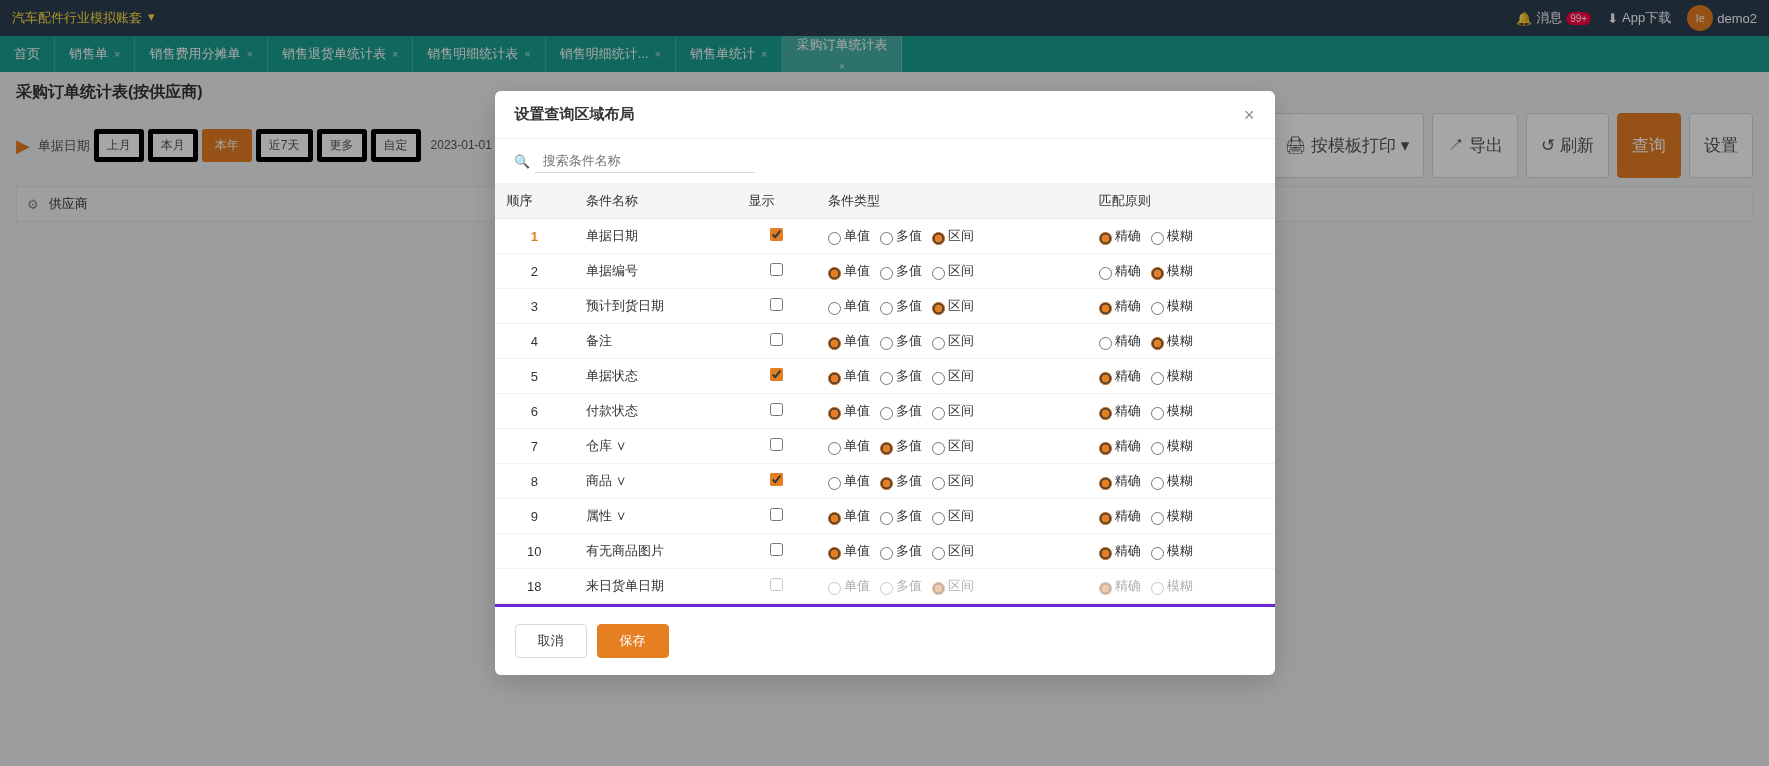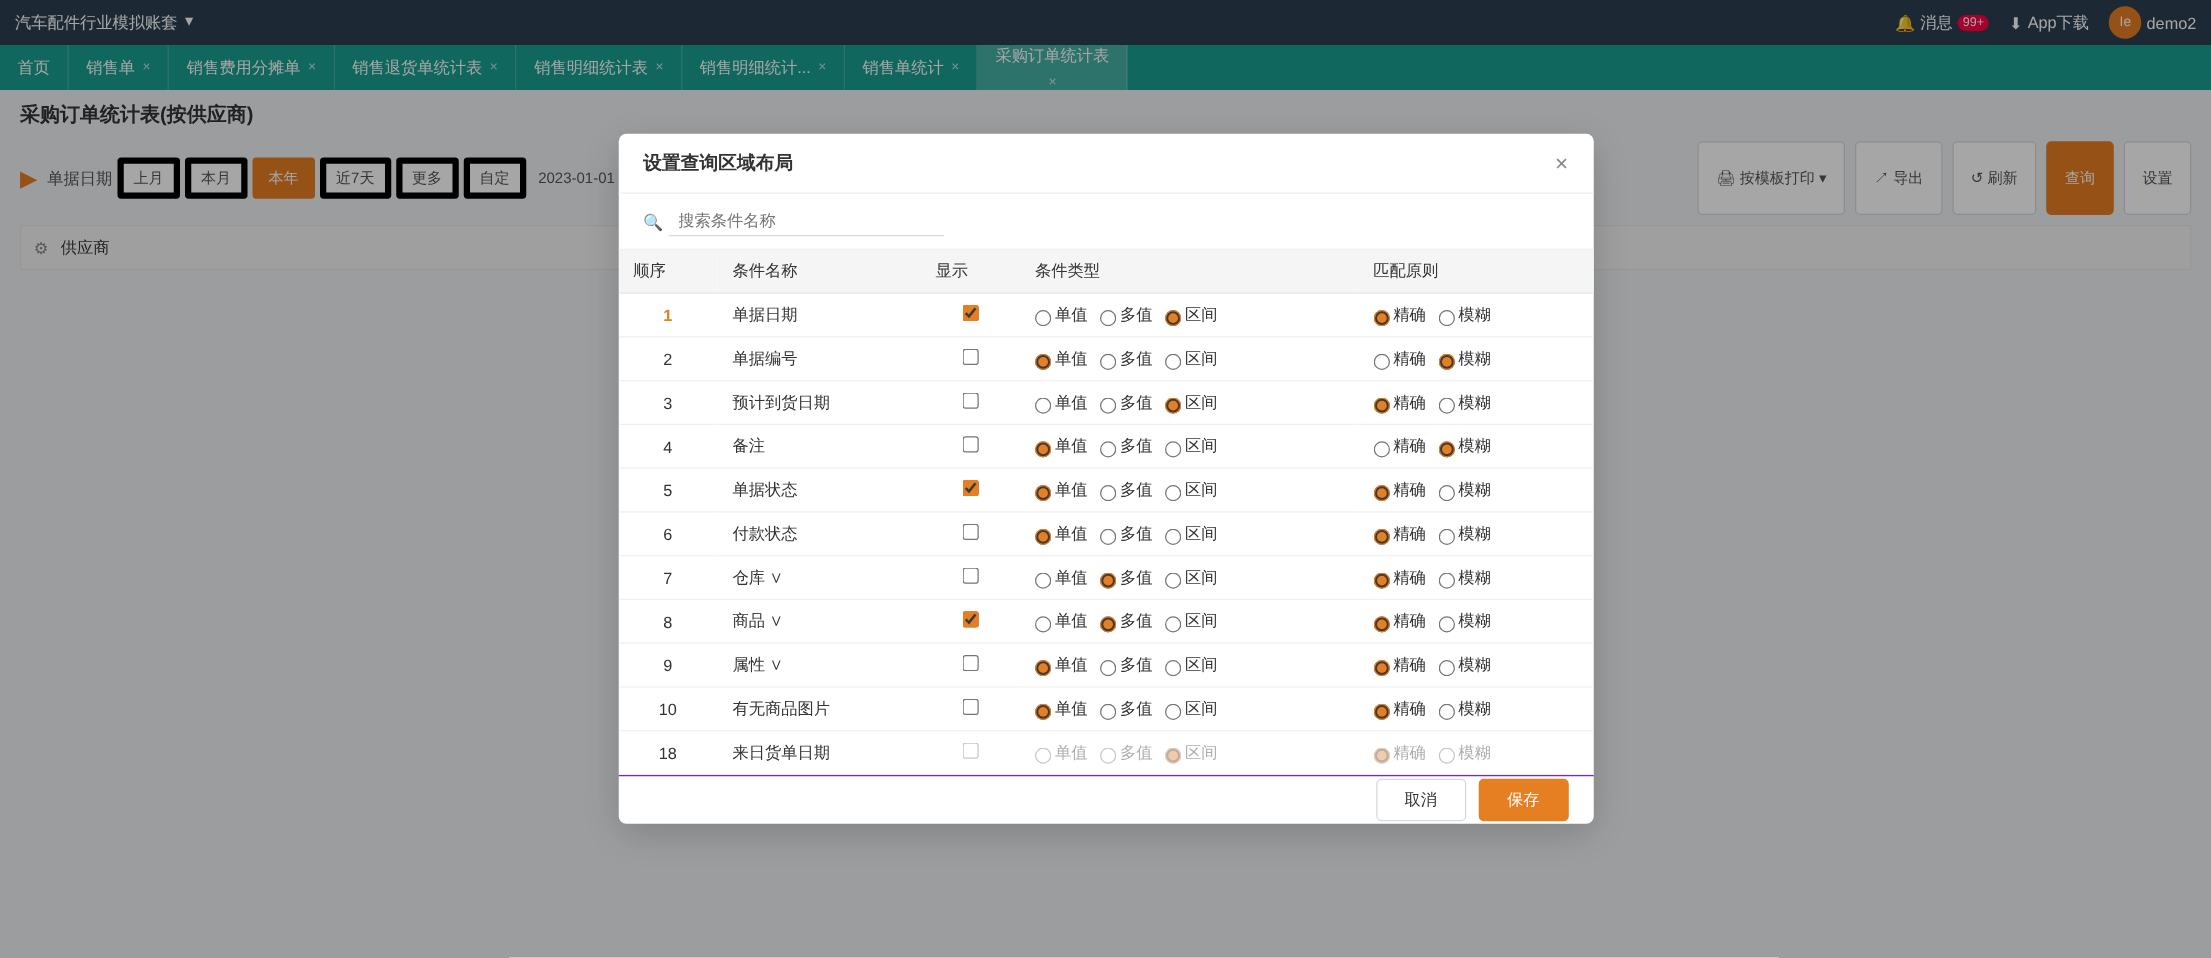--- a/index.html
+++ b/index.html
@@ -8,21 +8,21 @@
     
     .top-bar {
       height: 36px;
       background: #2c3e50;
       display: flex;
       align-items: center;
       justify-content: space-between;
       padding: 0 12px;
       color: #fff;
     }
-    .top-bar-left { font-size: 13px; color: #ffffff; display: flex; align-items: flex-start; gap: 6px; }
+    .top-bar-left { font-size: 13px; color: #fde047; display: flex; align-items: flex-start; gap: 6px; }
     .top-bar-right { display: flex; align-items: center; gap: 16px; font-size: 13px; }
     .top-bar-right .notif { display: flex; align-items: center; gap: 4px; cursor: pointer; }
     .badge { background: #f04; color: #fff; border-radius: 8px; font-size: 10px; padding: 1px 4px; }
     .avatar { width: 26px; height: 26px; border-radius: 50%; background: #e67e22; color: #fff; display: flex; align-items: center; justify-content: center; font-size: 11px; }
 
     
     .tab-bar {
       height: 36px;
       background: #1a9e8f;
       display: flex;
@@ -46,21 +46,21 @@
     .tab-close { font-size: 11px; opacity: 0.7; cursor: pointer; }
 
     
     .page-content {
       padding: 10px 16px;
       position: relative;
     }
     .page-title { font-size: 16px; font-weight: bold; color: #333; margin-bottom: 10px; }
     .toolbar { display: flex; align-items: center; gap: 8px; margin-bottom: 8px; }
     .toolbar-right { margin-left: auto; display: flex; gap: 8px; }
-    .btn { padding: 20px 14px; border-radius: 4px; border: 1px solid #d9d9d9; background: #fff; cursor: pointer; font-size: 12px; }
+    .btn { padding: 20px 14px; border-radius: 4px; border: 1px solid #d9d9d9; background: #fff; cursor: pointer; font-size: 17px; }
     .btn-primary { background: #e67e22; color: #fff; border-color: #e67e22; }
     .btn-default { color: #555; }
     .date-filter { display: flex; align-items: center; gap: 4px; }
     .filter-btn { padding: 3px 8px; border-radius: 3px; border: 5px solid #000000; background: #fff; cursor: pointer; font-size: 12px; color: #555; }
     .filter-btn.active { background: #e67e22; color: #fff; border-color: #e67e22; }
 
     
     .table-header { display: flex; align-items: center; background: #f5f5f5; border: 1px solid #e8e8e8; padding: 8px 10px; color: #333; font-size: 13px; }
     .col-supplier { flex: 1; }
     .col-supplier2 { flex: 1; }
@@ -141,24 +141,23 @@
       border-bottom: 1px solid #f0f0f0;
     }
 
     
     .radio-group { display: flex; align-items: center; gap: 10px; }
     .radio-item { display: flex; align-items: flex-end; gap: 3px; cursor: pointer; }
     .radio-item input[type="radio"] { accent-color: #e67e22; cursor: pointer; }
 
     
     .modal-footer {
-      padding: 2px 20px;
-      border-top: 1px solid #6d28d9;
+      padding: 17px 20px;
+      border-top: 3px solid #6d28d9;
       display: flex;
-      justify-content: flex-end;
       gap: 10px;
     }
     .btn-cancel { padding: 7px 22px; border-radius: 4px; border: 1px solid #d9d9d9; background: #fff; cursor: pointer; font-size: 13px; color: #333; }
     .btn-save { padding: 7px 22px; border-radius: 4px; border: 1px solid #e67e22; background: #e67e22; cursor: pointer; font-size: 13px; color: #fff; }
 
     
     .modal-table::-webkit-scrollbar { width: 6px; }
     .modal-table::-webkit-scrollbar-thumb { background: #ccc; border-radius: 3px; }
   </style>
 </head>

